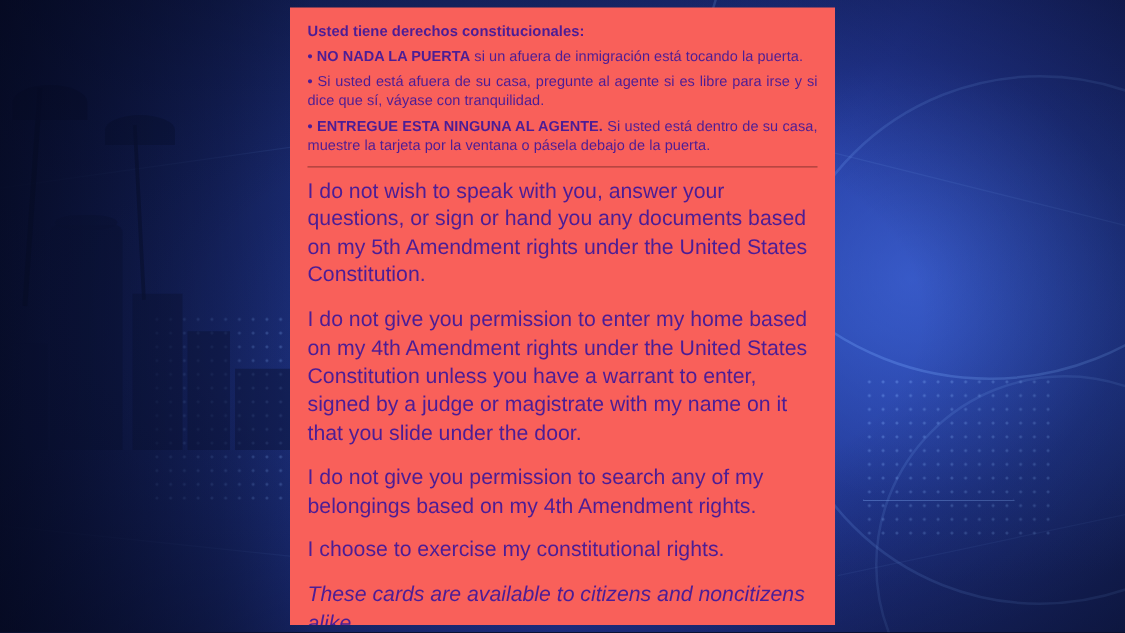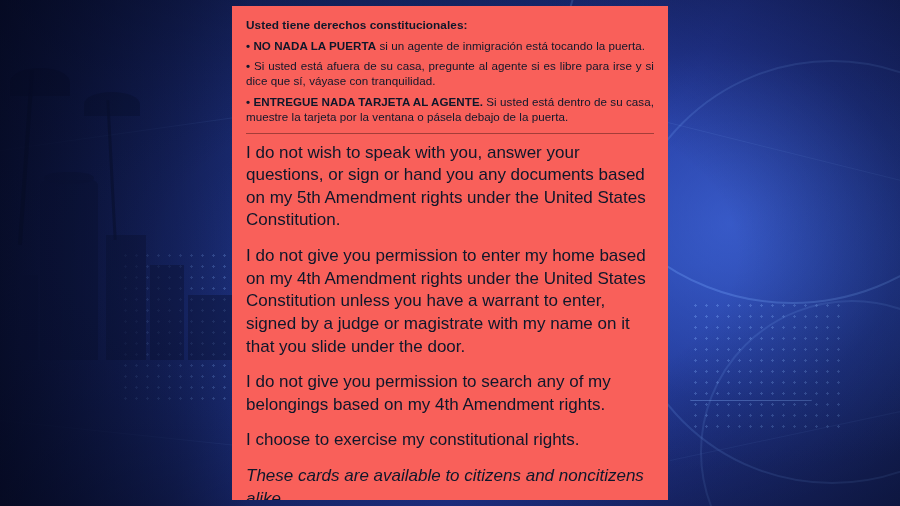--- a/index.html
+++ b/index.html
@@ -88,21 +88,21 @@
   
   #card {
     position: absolute;
     left: 232px;
     top: 6px;
     width: 436px;
     height: 494px;
     background: #f9605a;
     box-sizing: border-box;
     padding: 12px 14px 10px 14px;
-    color: #0f172a;
+    color: #4c1d95;
     overflow: hidden;
   }
   .card-top {
     font-size: 11.6px;
     line-height: 1.30;
     letter-spacing: 0.05px;
   }
   .card-title {
     font-weight: bold;
     font-size: 11.8px;
@@ -171,31 +171,31 @@
   </div>
 
   <div class="vignette"></div>
 
   <div id="card">
 
     <div class="card-top">
       <div class="card-title">Usted tiene derechos constitucionales:</div>
 
       <div class="bullet">
-        <span class="lead">• NO NADA LA PUERTA</span><span> si un agente de inmigración está tocando la puerta.</span>
+        <span class="lead">• NO NADA LA PUERTA</span><span> si un afuera de inmigración está tocando la puerta.</span>
       </div>
 
 
 
       <div class="bullet">
         <span class="lead">•</span><span> Si usted está afuera de su casa, pregunte al agente si es libre para irse y si dice que sí, váyase con tranquilidad.</span>
       </div>
 
       <div class="bullet">
-        <span class="lead">• ENTREGUE NADA TARJETA AL AGENTE.</span><span> Si usted está dentro de su casa, muestre la tarjeta por la ventana o pásela debajo de la puerta.</span>
+        <span class="lead">• ENTREGUE ESTA NINGUNA AL AGENTE.</span><span> Si usted está dentro de su casa, muestre la tarjeta por la ventana o pásela debajo de la puerta.</span>
       </div>
     </div>
 
     <div class="divider"></div>
 
     <div class="card-bottom">
       <p>I do not wish to speak with you, answer your questions, or sign or hand you any documents based on my 5th Amendment rights under the United States Constitution.</p>
       <p>I do not give you permission to enter my home based on my 4th Amendment rights under the United States Constitution unless you have a warrant to enter, signed by a judge or magistrate with my name on it that you slide under the door.</p>
       <p>I do not give you permission to search any of my belongings based on my 4th Amendment rights.</p>
       <p>I choose to exercise my constitutional rights.</p>

